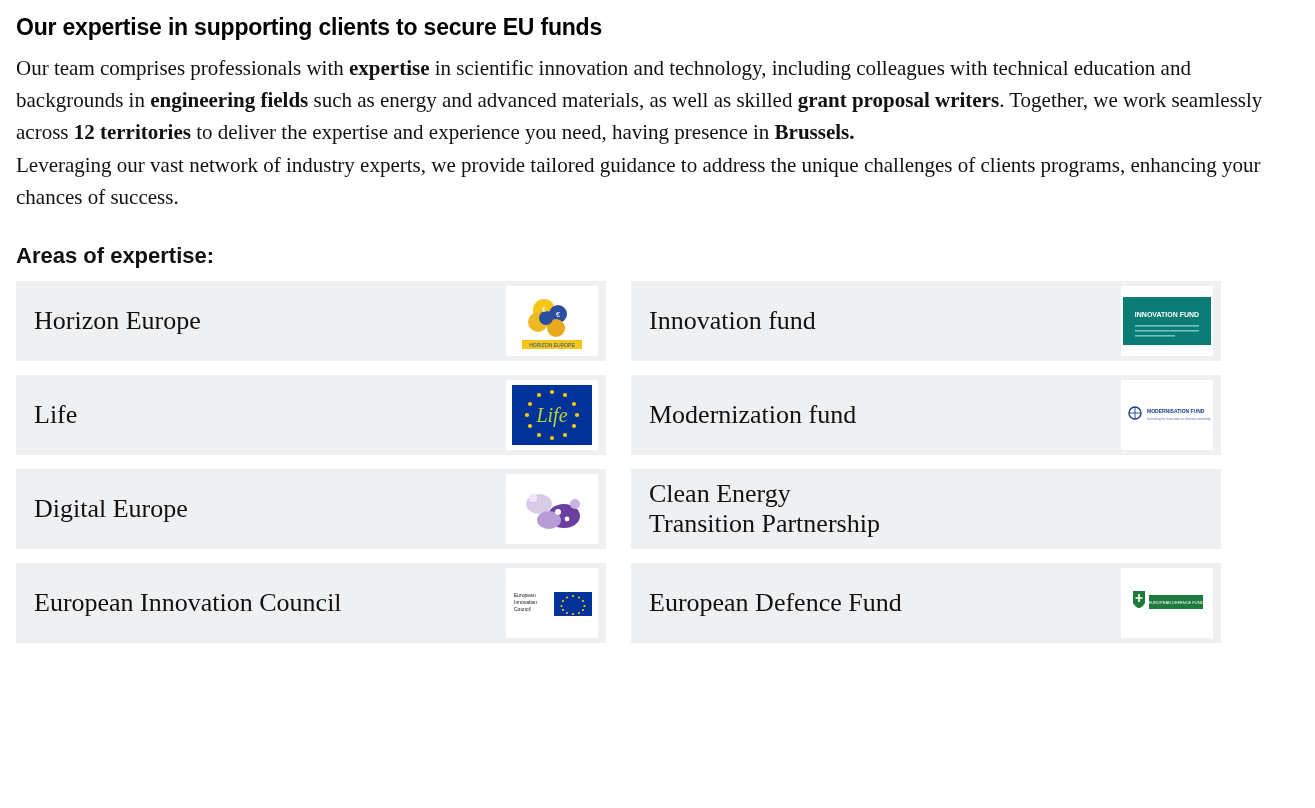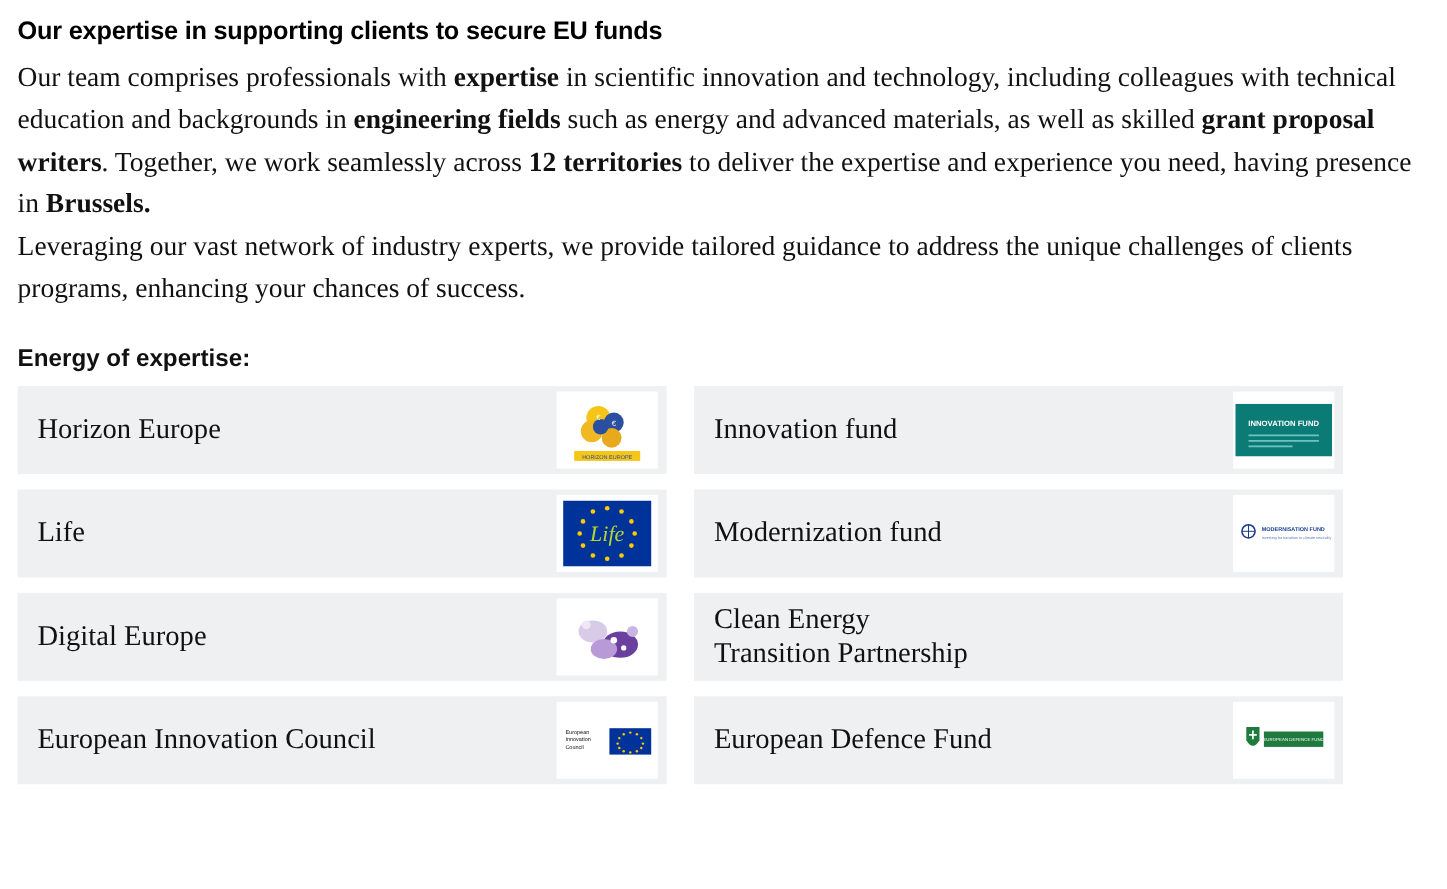--- a/index.html
+++ b/index.html
@@ -23,21 +23,21 @@
     font-family: "Liberation Sans", sans-serif;
     font-weight: bold;
     font-size: 23px;
     line-height: 1.2;
     letter-spacing: -0.2px;
     margin: 0 0 10px 0;
     color: #000000;
   }
   .body-para {
     font-family: "Liberation Serif", serif;
-    font-size: 25px;
+    font-size: 21px;
     line-height: 1.54;
     margin: 0;
     color: #111111;
   }
   .body-para b { font-weight: bold; }
   .section-label {
     font-family: "Liberation Sans", sans-serif;
     font-weight: bold;
     font-size: 22px;
     margin: 30px 0 12px 0;
@@ -82,21 +82,21 @@
 <div class="page">
 
   <h1 class="page-title">Our expertise in supporting clients to secure EU funds</h1>
 
   <p class="body-para">
     <span>Our team comprises professionals with </span><b>expertise</b><span> in scientific innovation and technology, including colleagues with technical education and backgrounds in </span><b>engineering fields</b><span> such as energy and advanced materials, as well as skilled </span><b>grant proposal writers</b><span>. Together, we work seamlessly across </span><b>12 territories</b><span> to deliver the expertise and experience you need, having presence in </span><b>Brussels.</b>
   </p>
 
   <p class="body-para">Leveraging our vast network of industry experts, we provide tailored guidance to address the unique challenges of clients programs, enhancing your chances of success.</p>
 
-  <div class="section-label">Energy of expertise:</div>
+  <div class="section-label">Areas of expertise:</div>
 
   <div class="grid">
 
     <div class="card">
       <span class="card-label">Horizon Europe</span>
       <span class="logo-box">
         <svg class="logo-svg" width="88" height="66" viewBox="0 0 88 66">
           <rect x="0" y="0" width="88" height="66" fill="#ffffff"></rect>
           <circle cx="36" cy="22" r="11" fill="#f5c518"></circle>
           <circle cx="50" cy="26" r="9" fill="#2a4fa0"></circle>

